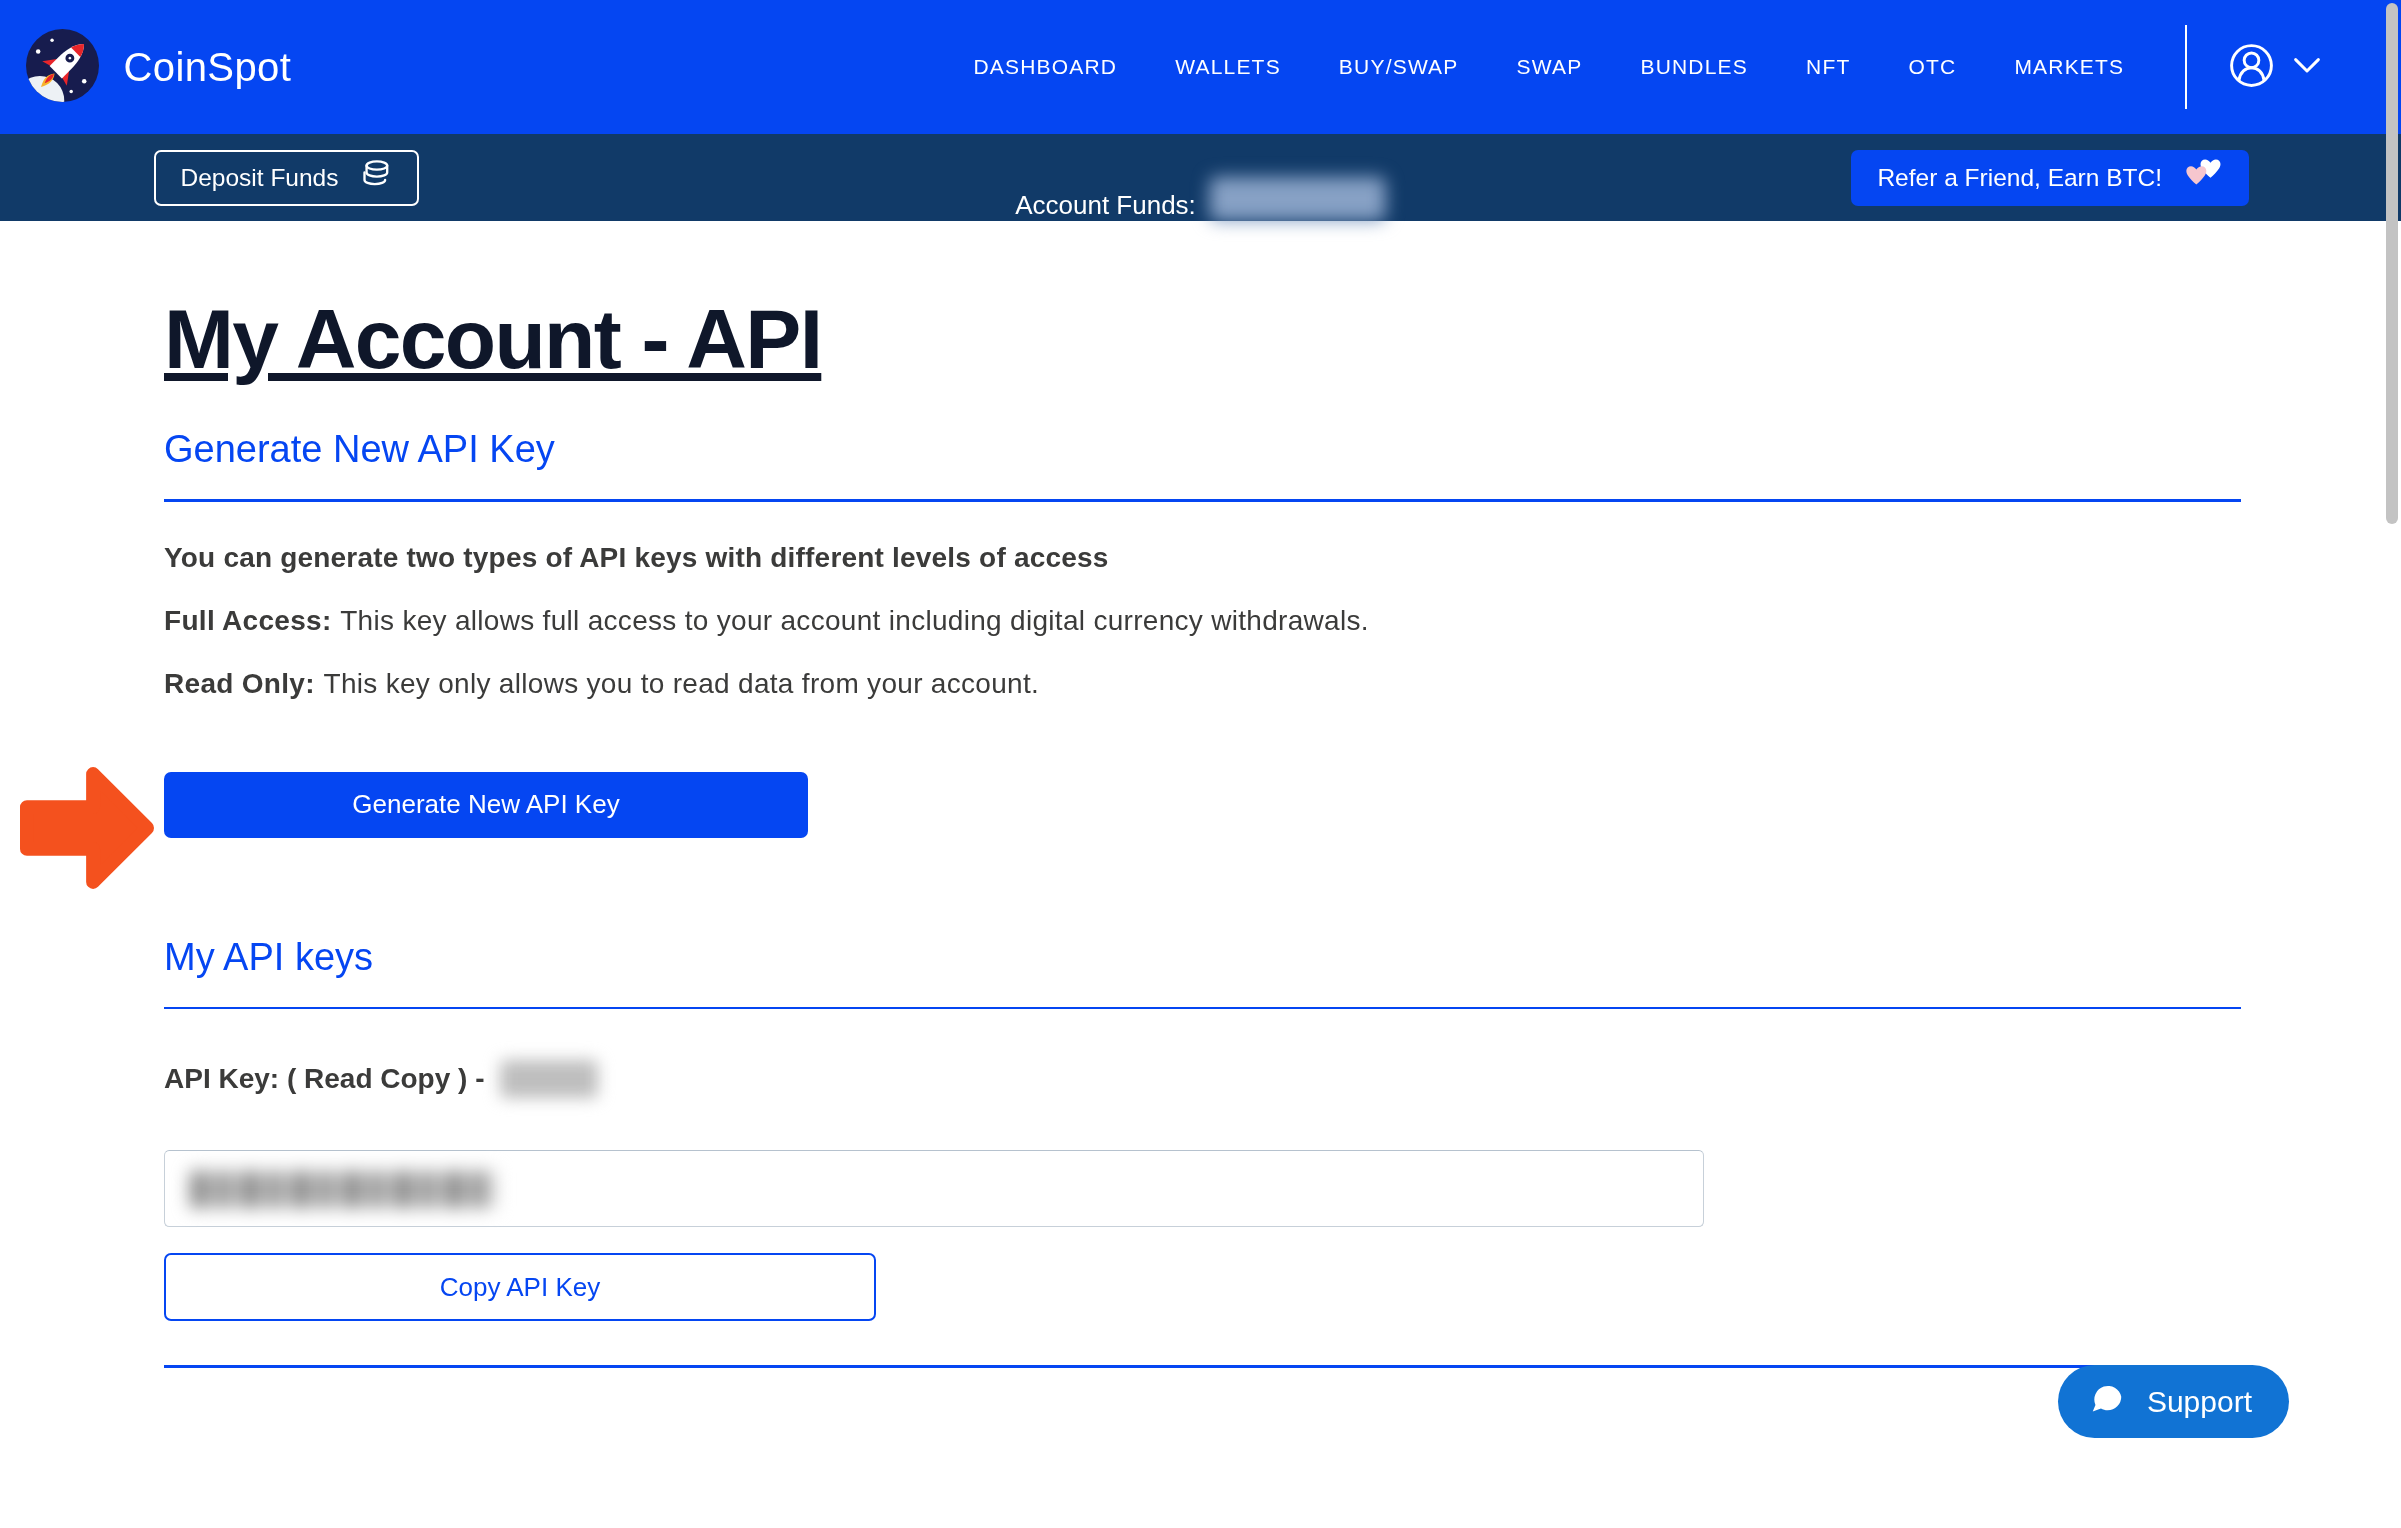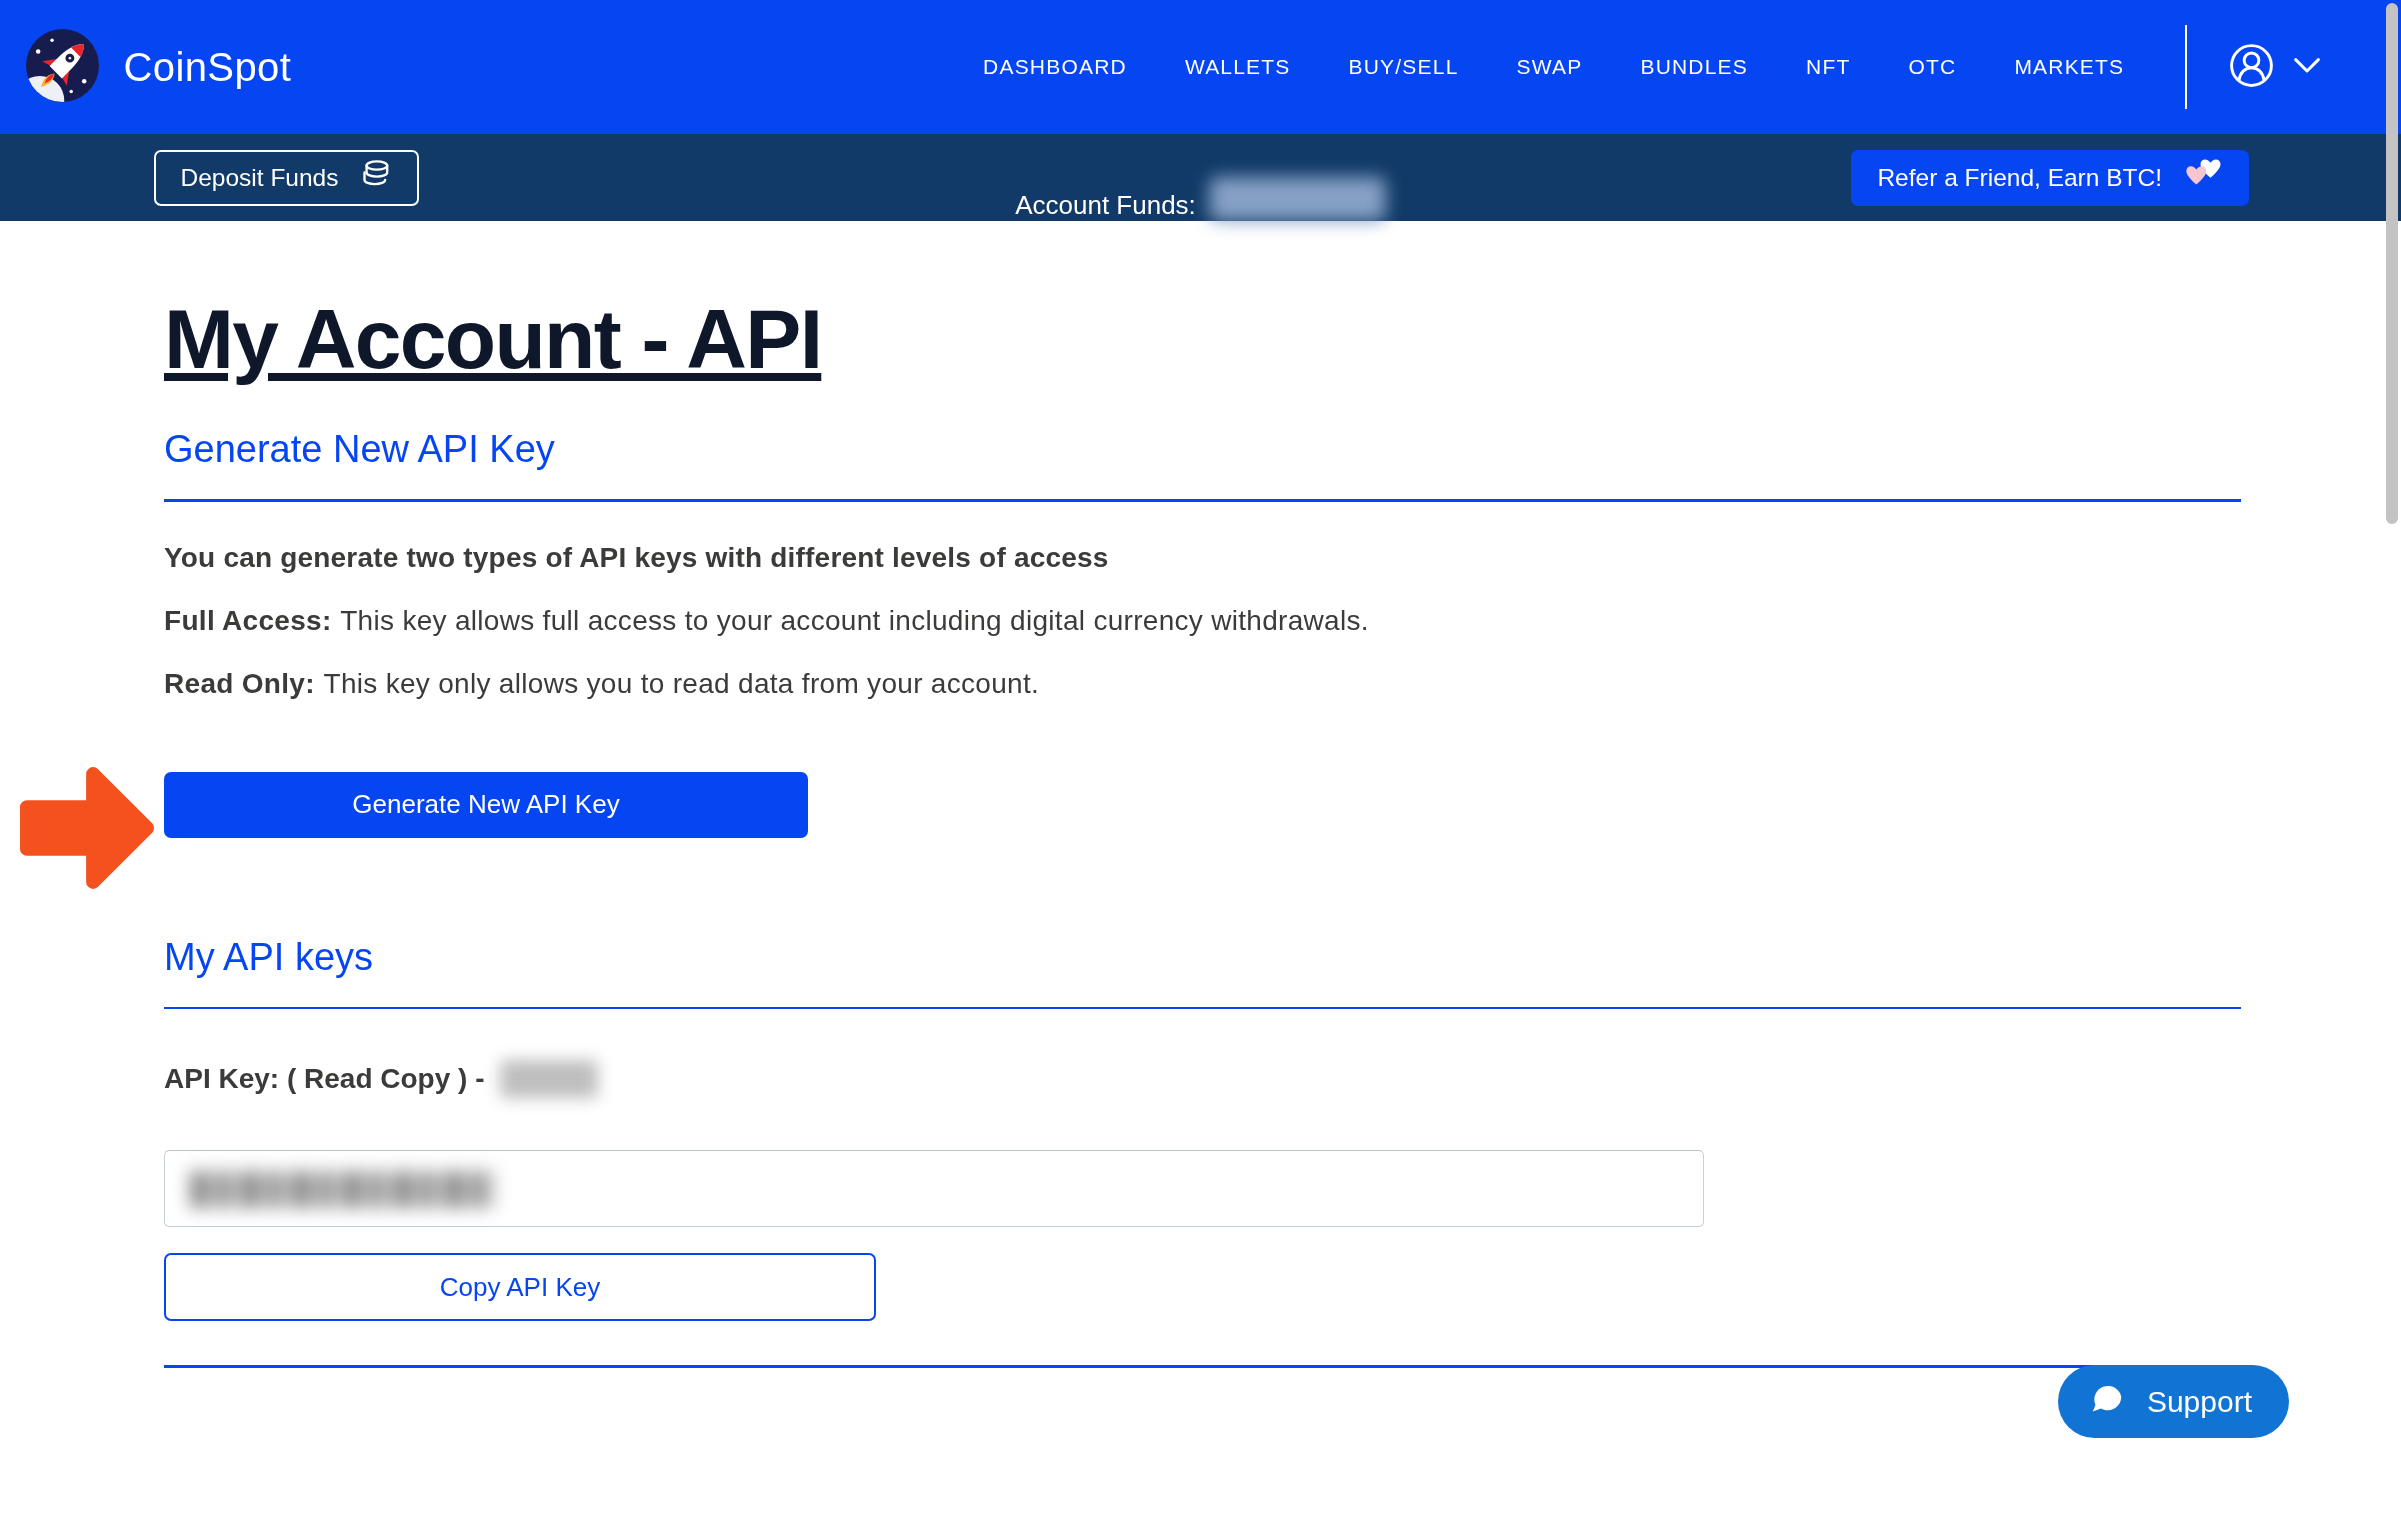--- a/index.html
+++ b/index.html
@@ -104,21 +104,21 @@
             </g>
           </g>
         </svg>
       </span>
       <span class="brand-name">CoinSpot</span>
     </div>
 
     <nav class="nav-links">
       <a class="nav-link">DASHBOARD</a>
       <a class="nav-link">WALLETS</a>
-      <a class="nav-link">BUY/SELL</a>
+      <a class="nav-link">BUY/SWAP</a>
       <a class="nav-link">SWAP</a>
       <a class="nav-link">BUNDLES</a>
       <a class="nav-link">NFT</a>
       <a class="nav-link">OTC</a>
       <a class="nav-link">MARKETS</a>
     </nav>
 
     <div class="nav-divider"></div>
 
     <div class="profile">

